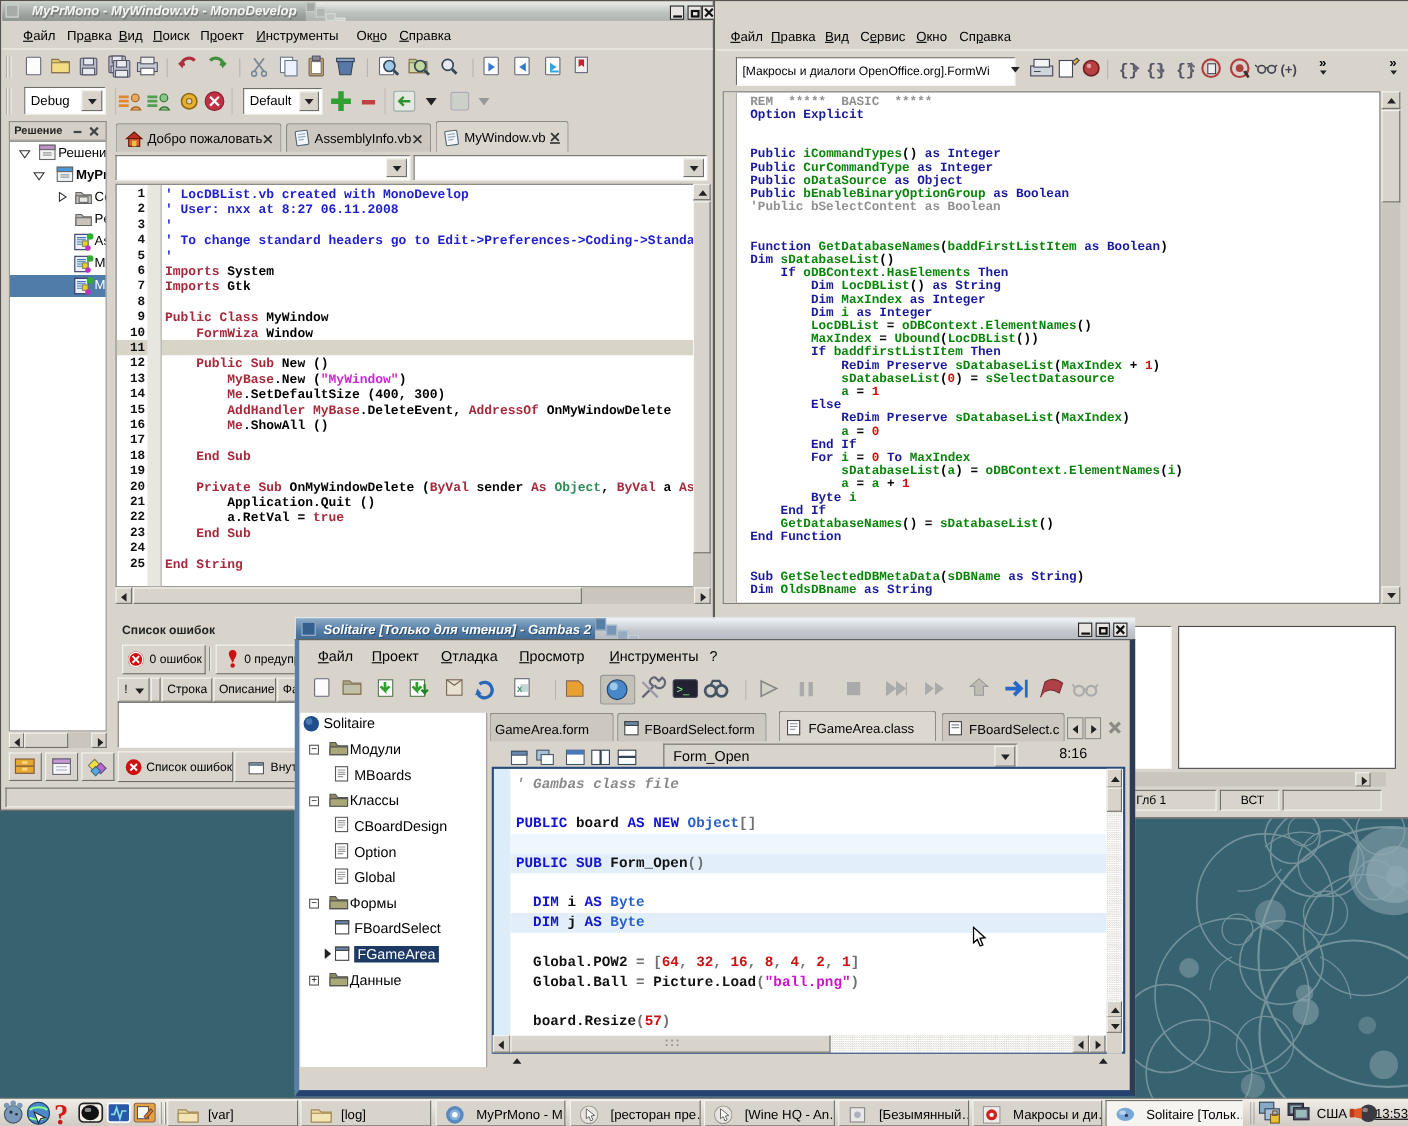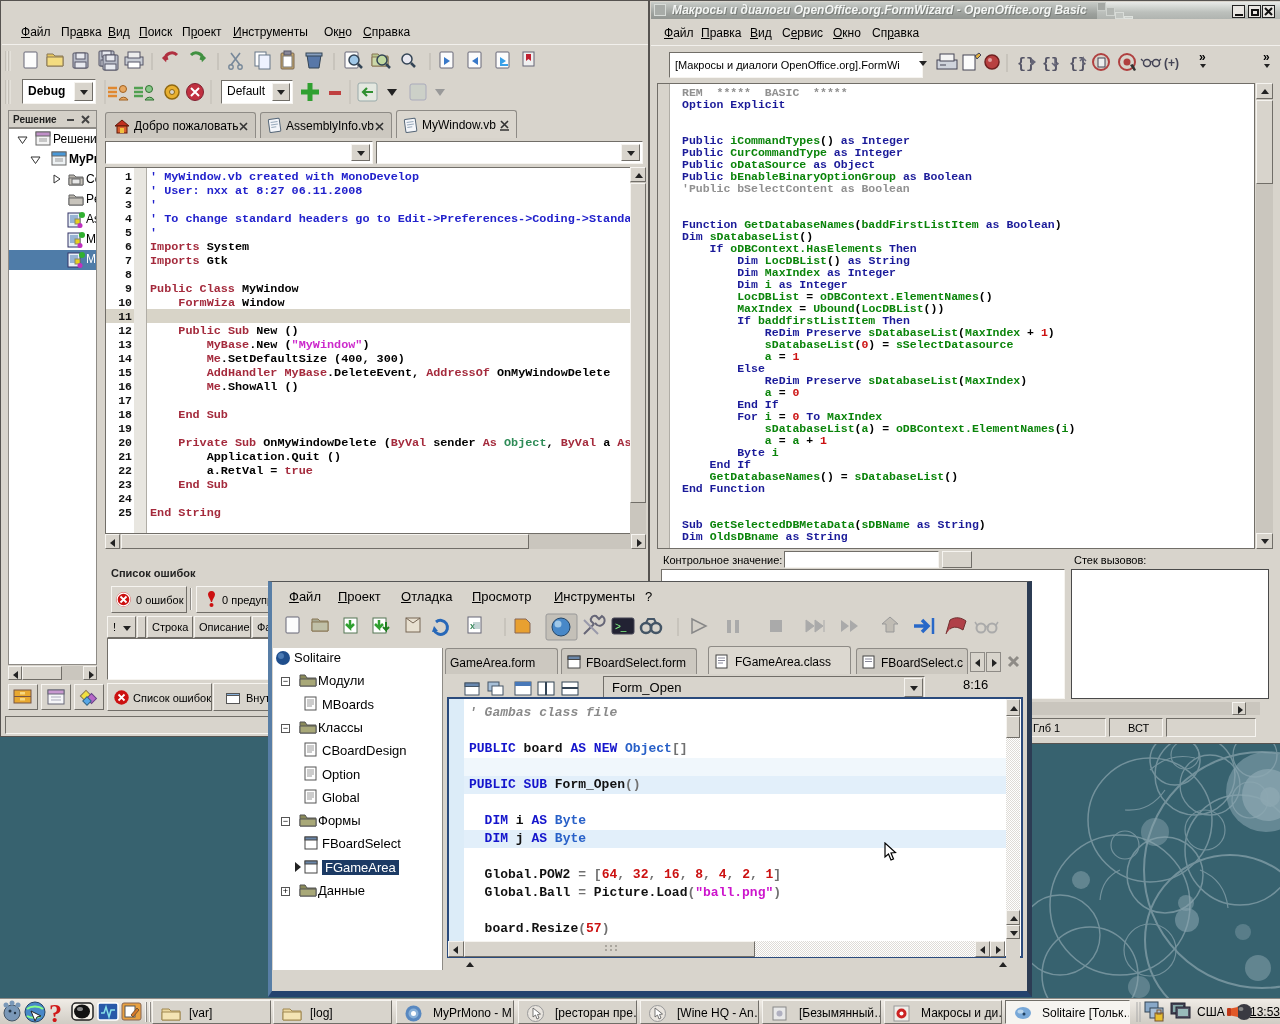--- a/index.html
+++ b/index.html
@@ -62,20 +62,42 @@
   <circle cx="1186" cy="903" r="8" opacity="0.5"></circle>
   <circle cx="1187" cy="920" r="12" opacity="0.55"></circle>
   <circle cx="1258" cy="968" r="13" opacity="0.5"></circle>
   <circle cx="1139" cy="987" r="11" opacity="0.45"></circle>
   <circle cx="1243" cy="932" r="8" opacity="0.4"></circle>
  </g>
 </svg>
 
 <div class="win" id="md" style="left:0;top:0;width:649px;height:737px;border:1px solid #565350;">
 
+  <div class="abs" style="left:1px;top:1px;width:645px;height:17px;background:linear-gradient(to bottom,#e8eae8 0%,#d2d6d2 30%,#bcc0bc 60%,#b0b4b0 100%);">
+    <div class="abs" style="left:0;top:0;width:276px;height:17px;background:linear-gradient(to bottom,#c8ccc8 0%,#b2b6b2 35%,#9ca09c 70%,#929692 100%);"></div>
+    <div class="abs" style="left:3px;top:2px;width:12px;height:12px;border:1px solid #d8dcd8;background:#a8aca8;"></div>
+    <div class="tb-text" style="position:absolute;left:27px;top:1px;color:#f4f6f4;text-shadow:1px 1px 0 #787c78;">MyPrMono - MyWindow.vb - MonoDevelop</div>
+
+    <div class="step" style="left:276px;top:0px;width:9px;height:9px;background:#a4a8a4;border:1px solid #c8ccc8;"></div>
+    <div class="step" style="left:285px;top:5px;width:9px;height:9px;background:#b2b6b2;border:1px solid #d0d4d0;"></div>
+    <div class="step" style="left:294px;top:10px;width:9px;height:7px;background:#c0c4c0;border:1px solid #d8dcd8;"></div>
+    <div class="step" style="left:303px;top:14px;width:9px;height:3px;background:#caceca;border:1px solid #dee2de;"></div>
+
+    <div class="wbtn" style="left:607px;">
+        <div class="g" style="left:2px;top:8px;width:8px;height:2px;"></div>
+      </div>
+    <div class="wbtn" style="left:623px;">
+        <div class="g" style="left:2px;top:3px;width:8px;height:7px;background:transparent;border:2px solid #111;"></div>
+      </div>
+    <div class="wbtn" style="left:636px;">
+      <svg width="11" height="11" style="position:absolute;left:0;top:0">
+          <path d="M2 2 L9 9 M9 2 L2 9" stroke="#111" stroke-width="2"></path>
+        </svg>
+    </div>
+  </div>
 
   <div class="abs menu" style="left:1px;top:18px;width:646px;height:25px;padding-top:6px;">
     <span class="abs" style="left:19px;"><u>Ф</u>айл</span>
     <span class="abs" style="left:59px;">Пр<u>а</u>вка</span>
     <span class="abs" style="left:106px;"><u>В</u>ид</span>
     <span class="abs" style="left:137px;"><u>П</u>оиск</span>
     <span class="abs" style="left:180px;">П<u>р</u>оект</span>
     <span class="abs" style="left:231px;"><u>И</u>нструменты</span>
     <span class="abs" style="left:322px;">Ок<u>н</u>о</span>
     <span class="abs" style="left:361px;"><u>С</u>правка</span>
@@ -133,21 +155,21 @@
         <rect x="494" y="7" width="13" height="16" rx="1" fill="#fcfcfc" stroke="#667"></rect>
         <path d="M498 12 l6 4 -6 4 Z" fill="#38a0e8"></path>
         <path d="M498 20 h8" stroke="#38a0e8" stroke-width="2"></path>
         <rect x="521" y="7" width="11" height="14" fill="#f0f0f0" stroke="#667"></rect>
         <path d="M524 9 h5 v7 l-2.5 -2 l-2.5 2 Z" fill="#c02030"></path>
       </svg>
   </div>
 
   <div class="abs" style="left:1px;top:75px;width:646px;height:32px;">
     <div class="abs white-in" style="left:20px;top:3px;width:74px;height:25px;">
-       <div style="font-size:12px;padding:4px 0 0 5px;font-weight:bold;">Debug</div>
+       <div style="font-size:12px;padding:4px 0 0 5px;">Debug</div>
        <div class="abs bevout" style="right:2px;top:2px;width:19px;height:19px;background:#d8d4cc;">
          <div class="arr" style="left:5px;top:7px;border-left:4px solid transparent;border-right:4px solid transparent;border-top:5px solid #222;"></div>
        </div>
     </div>
     <div class="abs white-in" style="left:219px;top:4px;width:72px;height:24px;">
        <div style="font-size:12px;padding:3px 0 0 5px;">Default</div>
        <div class="abs bevout" style="right:2px;top:2px;width:18px;height:18px;background:#d8d4cc;">
          <div class="arr" style="left:4px;top:6px;border-left:4px solid transparent;border-right:4px solid transparent;border-top:5px solid #222;"></div>
        </div>
     </div>
@@ -348,21 +370,21 @@
 19
 20
 21
 22
 23
 24
 25
 </pre>
     <div class="abs" style="left:28px;top:0;width:13px;height:384px;background:#e8e6e0;border-right:1px solid #b0ada6;"></div>
 
-    <pre id="mdcode" class="mono abs" style="left:44px;top:2px;font-size:11.8px;line-height:14px;font-weight:bold;color:#000;"><span style="color:#2121cc">' MyWindow.vb created with MonoDevelop</span>
+    <pre id="mdcode" class="mono abs" style="left:44px;top:2px;font-size:11.8px;line-height:14px;font-weight:bold;color:#000;"><span style="color:#2121cc">' LocDBList.vb created with MonoDevelop</span>
 <span style="color:#2121cc">' User: nxx at 8:27 06.11.2008</span>
 <span style="color:#2121cc">'</span>
 <span style="color:#2121cc">' To change standard headers go to Edit-&gt;Preferences-&gt;Coding-&gt;Standard</span>
 <span style="color:#2121cc">'</span>
 <span style="color:#a42a3c">Imports</span> System
 <span style="color:#a42a3c">Imports</span> Gtk
 
 <span style="color:#a42a3c">Public Class</span> MyWindow
     <span style="color:#a42a3c">FormWiza</span> Window
 
@@ -443,40 +465,20 @@
       <div class="abs" style="left:12px;top:9px;width:14px;height:3px;background:#88b0d8;border:1px solid #555;"></div>
       <div style="font-size:11px;padding:8px 0 0 32px;">Внутр</div>
     </div>
   </div>
 
   <div class="abs bevin" style="left:4px;top:715px;width:641px;height:18px;background:#d8d4cc;"></div>
 </div>
 
 <div class="win" id="oo" style="left:649px;top:0;width:631px;height:744px;border:1px solid #565350;border-right:none;">
 
-  <div class="abs" style="left:1px;top:1px;width:630px;height:17px;background:linear-gradient(to bottom,#e8eae8 0%,#d2d6d2 30%,#bcc0bc 60%,#b0b4b0 100%);">
-    <div class="abs" style="left:0;top:0;width:446px;height:17px;background:linear-gradient(to bottom,#c8ccc8 0%,#b2b6b2 35%,#9ca09c 70%,#929692 100%);"></div>
-    <div class="abs" style="left:3px;top:2px;width:12px;height:12px;border:1px solid #d8dcd8;background:#a8aca8;"></div>
-    <div class="tb-text" style="position:absolute;left:21px;top:1px;color:#f4f6f4;text-shadow:1px 1px 0 #787c78;">Макросы и диалоги OpenOffice.org.FormWizard - OpenOffice.org Basic</div>
-    <div class="step" style="left:446px;top:0px;width:9px;height:9px;background:#a4a8a4;border:1px solid #c8ccc8;"></div>
-    <div class="step" style="left:455px;top:5px;width:9px;height:9px;background:#b2b6b2;border:1px solid #d0d4d0;"></div>
-    <div class="step" style="left:464px;top:10px;width:9px;height:7px;background:#c0c4c0;border:1px solid #d8dcd8;"></div>
-    <div class="step" style="left:473px;top:14px;width:9px;height:3px;background:#caceca;border:1px solid #dee2de;"></div>
-    <div class="wbtn" style="left:581px;">
-        <div class="g" style="left:2px;top:8px;width:8px;height:2px;"></div>
-      </div>
-    <div class="wbtn" style="left:597px;">
-        <div class="g" style="left:2px;top:3px;width:8px;height:7px;background:transparent;border:2px solid #111;"></div>
-      </div>
-    <div class="wbtn" style="left:611px;">
-      <svg width="11" height="11" style="position:absolute;left:0;top:0">
-          <path d="M2 2 L9 9 M9 2 L2 9" stroke="#111" stroke-width="2"></path>
-        </svg>
-    </div>
-  </div>
 
   <div class="abs menu" style="left:1px;top:18px;width:630px;height:26px;padding-top:7px;">
     <span class="abs" style="left:13px;"><u>Ф</u>айл</span>
     <span class="abs" style="left:50px;"><u>П</u>равка</span>
     <span class="abs" style="left:99px;"><u>В</u>ид</span>
     <span class="abs" style="left:131px;">С<u>е</u>рвис</span>
     <span class="abs" style="left:182px;"><u>О</u>кно</span>
     <span class="abs" style="left:221px;">Сп<u>р</u>авка</span>
   </div>
 
@@ -567,26 +569,20 @@
   <div class="abs sbtrack" style="left:606px;top:82px;width:17px;height:466px;">
     <div class="abs sbbtn" style="left:0;top:0;width:17px;height:16px;">
         <div class="arr" style="left:4px;top:5px;border-left:4px solid transparent;border-right:4px solid transparent;border-bottom:5px solid #222;"></div>
       </div>
     <div class="abs sbthumb" style="left:0;top:17px;width:17px;height:84px;"></div>
     <div class="abs sbbtn" style="left:0;bottom:0;width:17px;height:16px;">
         <div class="arr" style="left:4px;top:5px;border-left:4px solid transparent;border-right:4px solid transparent;border-top:5px solid #222;"></div>
       </div>
   </div>
 
-  <div class="abs" style="left:7px;top:550px;width:616px;height:18px;font-size:11px;">
-    <div class="abs" style="left:6px;top:3px;">Контрольное значение:</div>
-    <div class="abs white-in" style="left:127px;top:0;width:155px;height:17px;"></div>
-    <div class="abs bevout" style="left:285px;top:0;width:30px;height:17px;background:#d8d4cc;"></div>
-    <div class="abs" style="left:417px;top:3px;">Стек вызовов:</div>
-  </div>
 
   <div class="abs white-in" style="left:11px;top:568px;width:404px;height:130px;"></div>
   <div class="abs" style="left:421px;top:568px;width:198px;height:130px;background:#fff;border:1px solid #4a4a4a;"></div>
 
   <div class="abs sbtrack" style="left:11px;top:701px;width:599px;height:13px;">
     <div class="abs sbbtn" style="right:14px;top:0;width:14px;height:13px;">
         <div class="arr" style="left:5px;top:3px;border-top:4px solid transparent;border-bottom:4px solid transparent;border-left:5px solid #222;"></div>
       </div>
   </div>
 
@@ -594,20 +590,40 @@
     <div class="abs bevin" style="left:0;top:1px;width:452px;height:19px;">
         <span class="abs" style="left:378px;top:3px;">Глб 1</span>
       </div>
     <div class="abs bevin" style="left:455px;top:1px;width:54px;height:19px;padding:3px 0 0 18px;">ВСТ</div>
     <div class="abs bevin" style="left:512px;top:1px;width:90px;height:19px;"></div>
   </div>
 </div>
 
 <div class="win" id="gb" style="left:268px;top:561px;width:764px;height:436px;background:none;">
 
+  <div class="abs" style="left:0;top:0;width:764px;height:20px;background:linear-gradient(to bottom,#f2f4f6 0%,#dadee2 30%,#c4c8ce 60%,#b8bcc2 100%);border-top:1px solid #e4e8ec;border-left:1px solid #e4e8ec;">
+    <div class="abs" style="left:0;top:0;width:272px;height:19px;background:linear-gradient(to bottom,#8fadc9 0%,#6f94b6 30%,#4f7aa4 65%,#426c94 100%);"></div>
+    <div class="abs" style="left:5px;top:3px;width:13px;height:13px;background:#33608c;border:1px solid #a6bcd2;"></div>
+    <div class="tb-text" style="position:absolute;left:25px;top:3px;color:#fff;text-shadow:1px 1px 0 #2c4a6a;">Solitaire [Только для чтения] - Gambas 2</div>
+    <div class="step" style="left:272px;top:0px;width:10px;height:11px;background:#567fa6;border:1px solid #8fa9c4;"></div>
+    <div class="step" style="left:282px;top:6px;width:10px;height:10px;background:#7795b4;border:1px solid #a4b8cc;"></div>
+    <div class="step" style="left:292px;top:11px;width:10px;height:9px;background:#98aabe;border:1px solid #b8c4d2;"></div>
+    <div class="step" style="left:302px;top:15px;width:10px;height:5px;background:#b0bcc8;border:1px solid #c8d0da;"></div>
+    <div class="wbtn" style="left:711px;top:4px;">
+        <div class="g" style="left:2px;top:8px;width:8px;height:2px;"></div>
+      </div>
+    <div class="wbtn" style="left:727px;top:4px;">
+        <div class="g" style="left:2px;top:3px;width:8px;height:7px;background:transparent;border:2px solid #111;"></div>
+      </div>
+    <div class="wbtn" style="left:743px;top:4px;">
+      <svg width="11" height="11" style="position:absolute;left:0;top:0">
+          <path d="M2 2 L9 9 M9 2 L2 9" stroke="#111" stroke-width="2"></path>
+        </svg>
+    </div>
+  </div>
 
   <div class="abs" style="left:0;top:20px;width:764px;height:416px;background:#d8d4cc;border-left:4px solid #587ea6;border-right:5px solid #2c3c54;border-bottom:6px solid #24436e;border-top:1px solid #555;">
 
     <div class="abs menu" style="left:0;top:0;width:751px;height:28px;padding-top:7px;font-size:13px;">
       <span class="abs" style="left:17px;"><u>Ф</u>айл</span>
       <span class="abs" style="left:66px;"><u>П</u>роект</span>
       <span class="abs" style="left:129px;"><u>О</u>тладка</span>
       <span class="abs" style="left:200px;"><u>П</u>росмотр</span>
       <span class="abs" style="left:282px;"><u>И</u>нструменты</span>
       <span class="abs" style="left:373px;">?</span>

